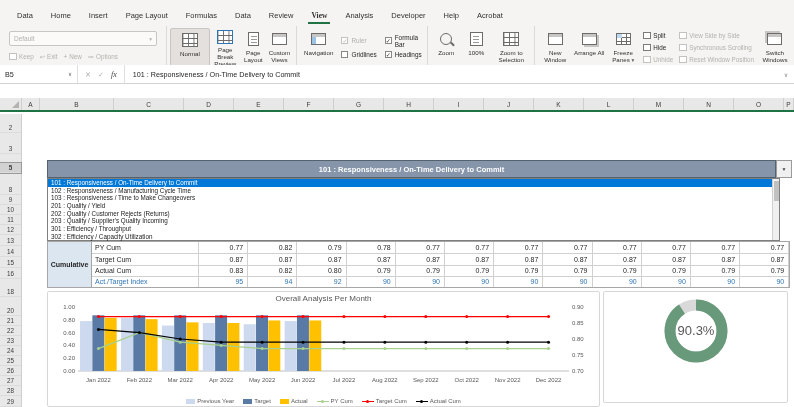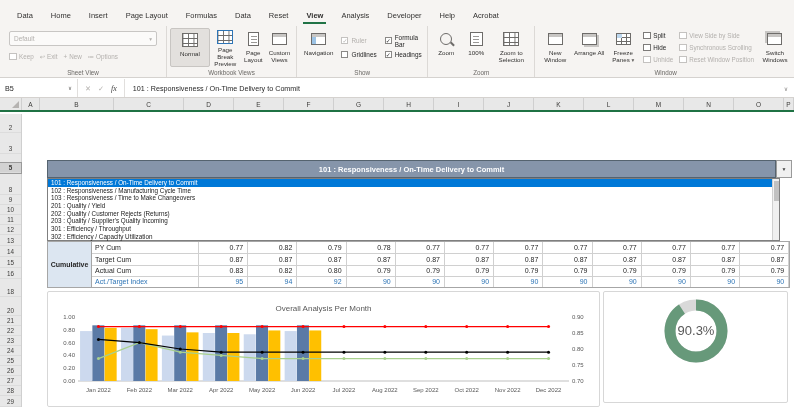--- a/index.html
+++ b/index.html
@@ -4,21 +4,21 @@
 <style>
   * { box-sizing: border-box; margin:0; padding:0; }
   html,body { width:794px; height:407px; overflow:hidden; background:#fff;
     font-family:"Liberation Sans", sans-serif; color:#262626; }
   #app { position:relative; width:794px; height:407px; }
 
   
   .tabbar { position:absolute; top:0; left:0; width:794px; height:26px;
     background:#f6f4f2; display:flex; align-items:flex-end; padding-left:8px; }
   .rtab { font-size:7.5px; padding:5px 9px 6px 9px; color:#323130; cursor:default; position:relative; }
-  .rtab.active { font-weight:bold; }
+  .rtab.active { font-weight:bold;font-family:Liberation Serif, serif; }
   .rtab.active::after { content:""; position:absolute; left:6px; right:6px; bottom:2px; height:2px; background:#217346; }
 
   
   .ribbon { position:absolute; top:26px; left:0; width:794px; height:52px;
     background:#f6f4f2; border-bottom:1px solid #d5d2cf; display:flex; }
   .rgroup { position:relative; height:100%; border-right:1px solid #dcd9d6; padding:2px 3px 10px 3px; display:flex; }
   .rg-label { position:absolute; bottom:1px; left:0; right:0; text-align:center; font-size:6.3px; color:#6b6966; }
   .bigbtn { width:44px; display:flex; flex-direction:column; align-items:center; justify-content:flex-start;
     padding-top:2px; font-size:6.2px; line-height:1.15; text-align:center; color:#323130; border-radius:2px; }
   .bigbtn .bico { height:17px; display:flex; align-items:center; justify-content:center; margin-bottom:2px; }
@@ -44,21 +44,21 @@
   .icon-mag::after { content:""; position:absolute; width:5px; height:1.6px; background:#6e6c6a; transform:rotate(45deg); right:-4px; bottom:-1px; }
   .icon-win { width:15px; height:12px; border:1px solid #6e6c6a; background:#fff; position:relative; }
   .icon-win::before { content:""; position:absolute; left:0; top:0; right:0; height:3px; background:#c8c6c4; }
   .icon-freeze { width:15px; height:12px; border:1px solid #6e6c6a; background:
     linear-gradient(#bdd7ee, #bdd7ee) 0 0/5px 4px no-repeat,
     linear-gradient(#6e6c6a 1px, transparent 1px) 0 3px/100% 4px,
     linear-gradient(90deg,#6e6c6a 1px, transparent 1px) 4px 0/5px 100%, #fff; }
   .caret { font-size:5.5px; color:#605e5c; }
 
   
-  .fbar { position:absolute; top:79px; left:0; width:794px; height:19px; background:#fff;
+  .fbar { position:absolute; top:65px; left:0; width:794px; height:19px; background:#fff;
     border-bottom:1px solid #d5d2cf; display:flex; align-items:stretch; font-size:7.2px; }
   .namebox { width:78px; display:flex; align-items:center; justify-content:space-between; padding:0 5px; border-right:1px solid #e1dfdd; }
   .fbtns { display:flex; align-items:center; gap:7px; padding:0 7px; border-right:1px solid #e1dfdd; color:#b3b0ad; }
   .fx { font-family:"Liberation Serif", serif; font-style:italic; color:#444; font-size:8px; }
   .fval { flex:1; display:flex; align-items:center; padding-left:8px; color:#262626; }
   .fexp { width:16px; display:flex; align-items:center; justify-content:center; color:#8a8886; font-size:6px; }
 
   
   .sheet { position:absolute; top:98px; left:0; width:794px; height:309px; background:#fff; }
   .colhead { display:flex; height:14px; background:#e8e8e8; border-bottom:2px solid #1f7244; }
@@ -109,21 +109,21 @@
   .cum-row + .cum-row { border-top:1px solid #d0d0d0; }
   .cum-name { width:107px; font-size:7px; display:flex; align-items:center; padding-left:3px; border-right:1px solid #d0d0d0; background:#fff; }
   .cum-cell { width:49.2px; font-size:7px; display:flex; align-items:center; justify-content:flex-end;
     padding-right:4px; border-right:1px solid #d0d0d0; background:#fff; }
   .cum-row.index .cum-name, .cum-row.index .cum-cell { color:#2e75b6; }
 
   
   .panel { position:absolute; background:#fff; border:1px solid #d7d7d7; border-radius:2px; }
   #chart-panel { left:47px; top:177px; width:553px; height:116px; }
   #donut-panel { left:603px; top:177px; width:185px; height:112px; }
-  .chart-title { text-align:center; font-size:8px; color:#595959; margin-top:12px; }
+  .chart-title { text-align:center; font-size:8px; color:#595959; margin-top:2px; }
   .legend { display:flex; justify-content:center; gap:9px; font-size:6px; color:#595959; margin-top:1px; }
   .leg-item { display:flex; align-items:center; gap:2px; }
   .leg-rect { width:9px; height:5px; display:inline-block; }
   .leg-line { width:12px; height:5px; position:relative; display:inline-block; }
   .leg-line::before { content:""; position:absolute; left:0; right:0; top:2px; height:1px; background:var(--c); }
   .leg-line::after { content:""; position:absolute; left:4.5px; top:1px; width:3px; height:3px; border-radius:50%; background:var(--c); }
   .donut-title { text-align:center; font-size:7.5px; color:#595959; margin-top:4px; line-height:1.3; }
   .donut-wrap { display:flex; justify-content:center; margin-top:1px; }
 </style>
 </head>
@@ -131,21 +131,21 @@
 
 <div id="app">
 
   <div class="tabbar" id="tabbar">
       <div class="rtab">Data</div>
       <div class="rtab">Home</div>
       <div class="rtab">Insert</div>
       <div class="rtab">Page Layout</div>
       <div class="rtab">Formulas</div>
       <div class="rtab">Data</div>
-      <div class="rtab">Reset</div>
+      <div class="rtab">Review</div>
       <div class="rtab active">View</div>
       <div class="rtab">Analysis</div>
       <div class="rtab">Developer</div>
       <div class="rtab">Help</div>
       <div class="rtab">Acrobat</div>
     </div>
 
   <div class="ribbon">
 
     <div class="rgroup" style="width:170px;">

